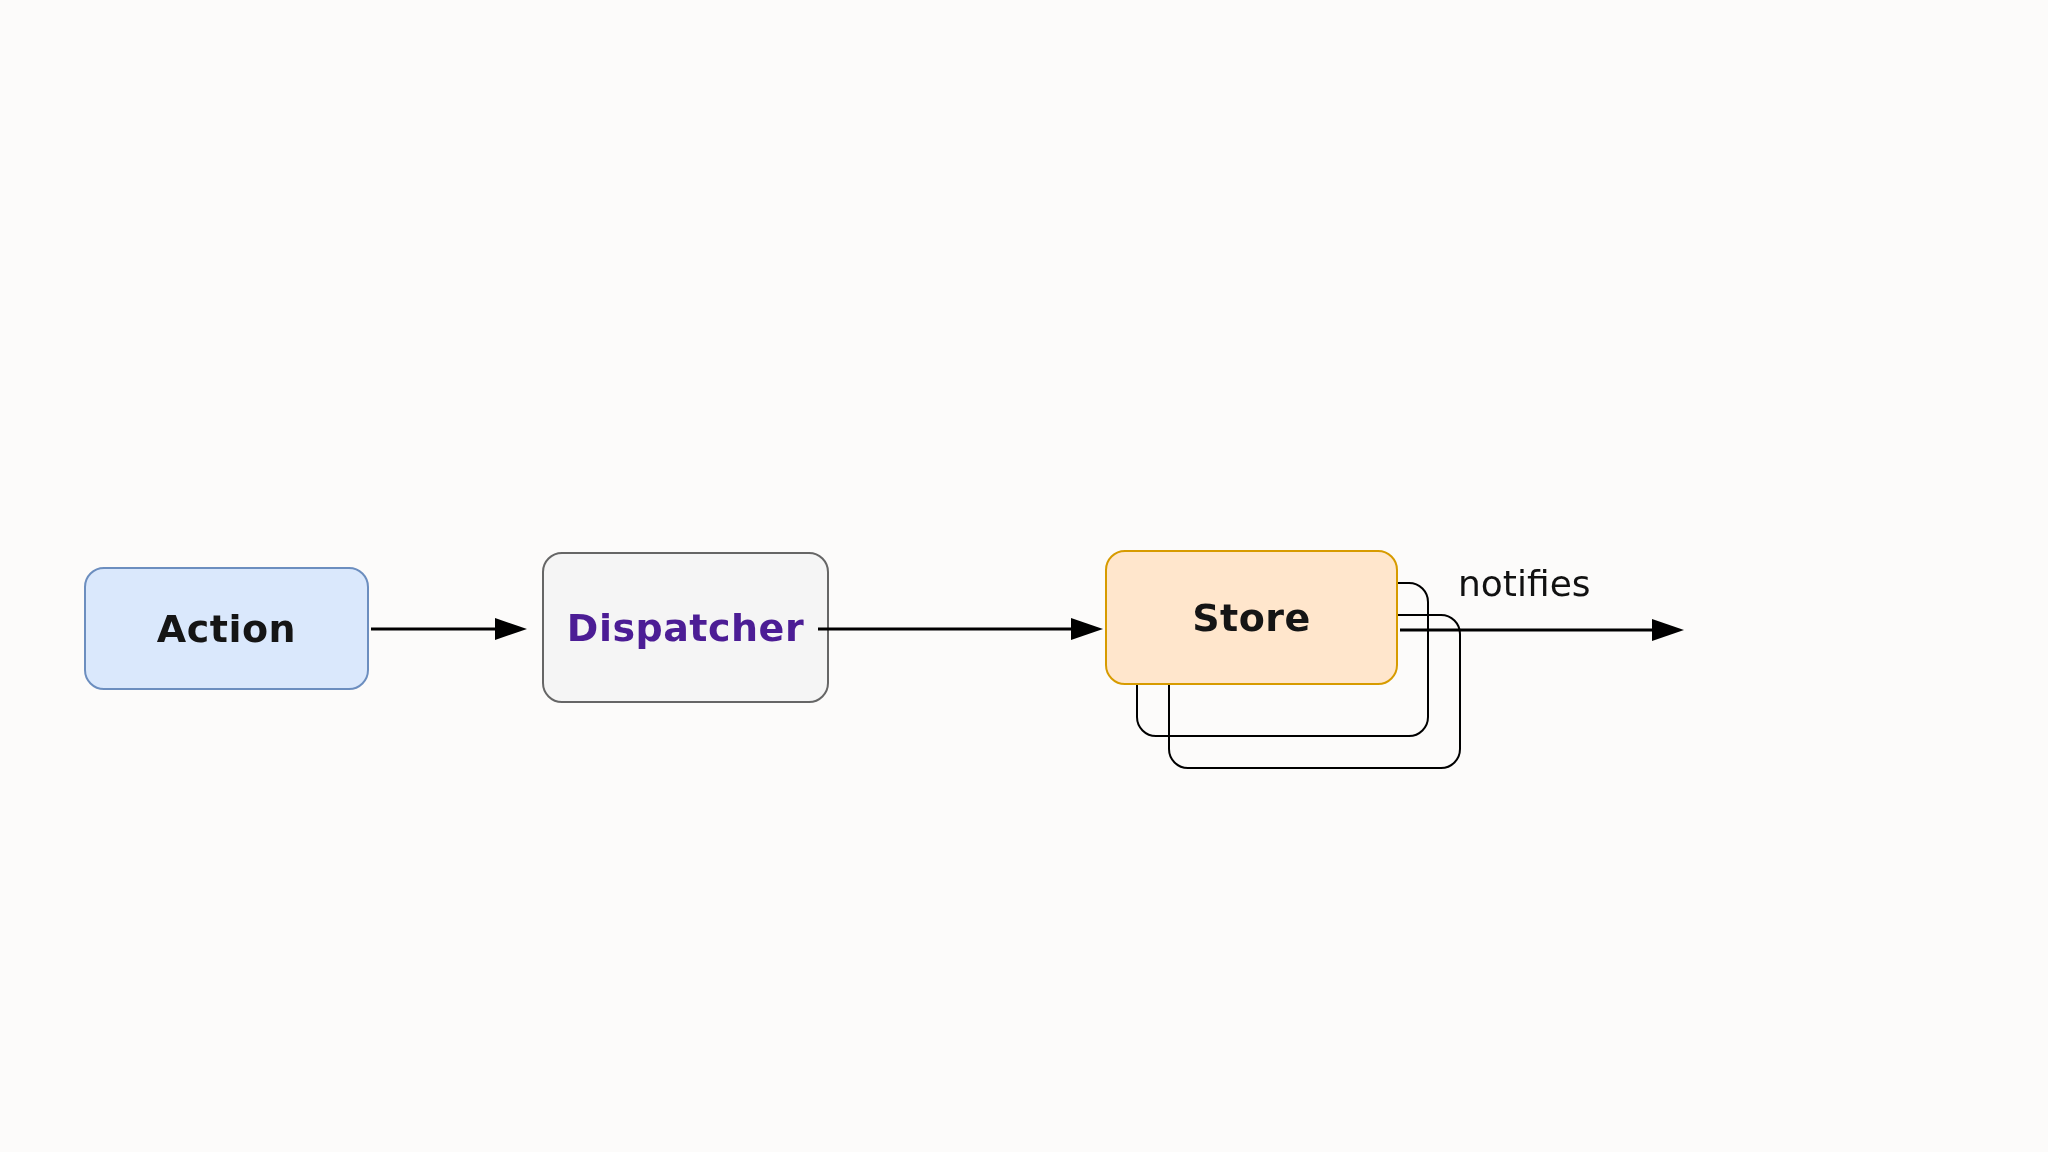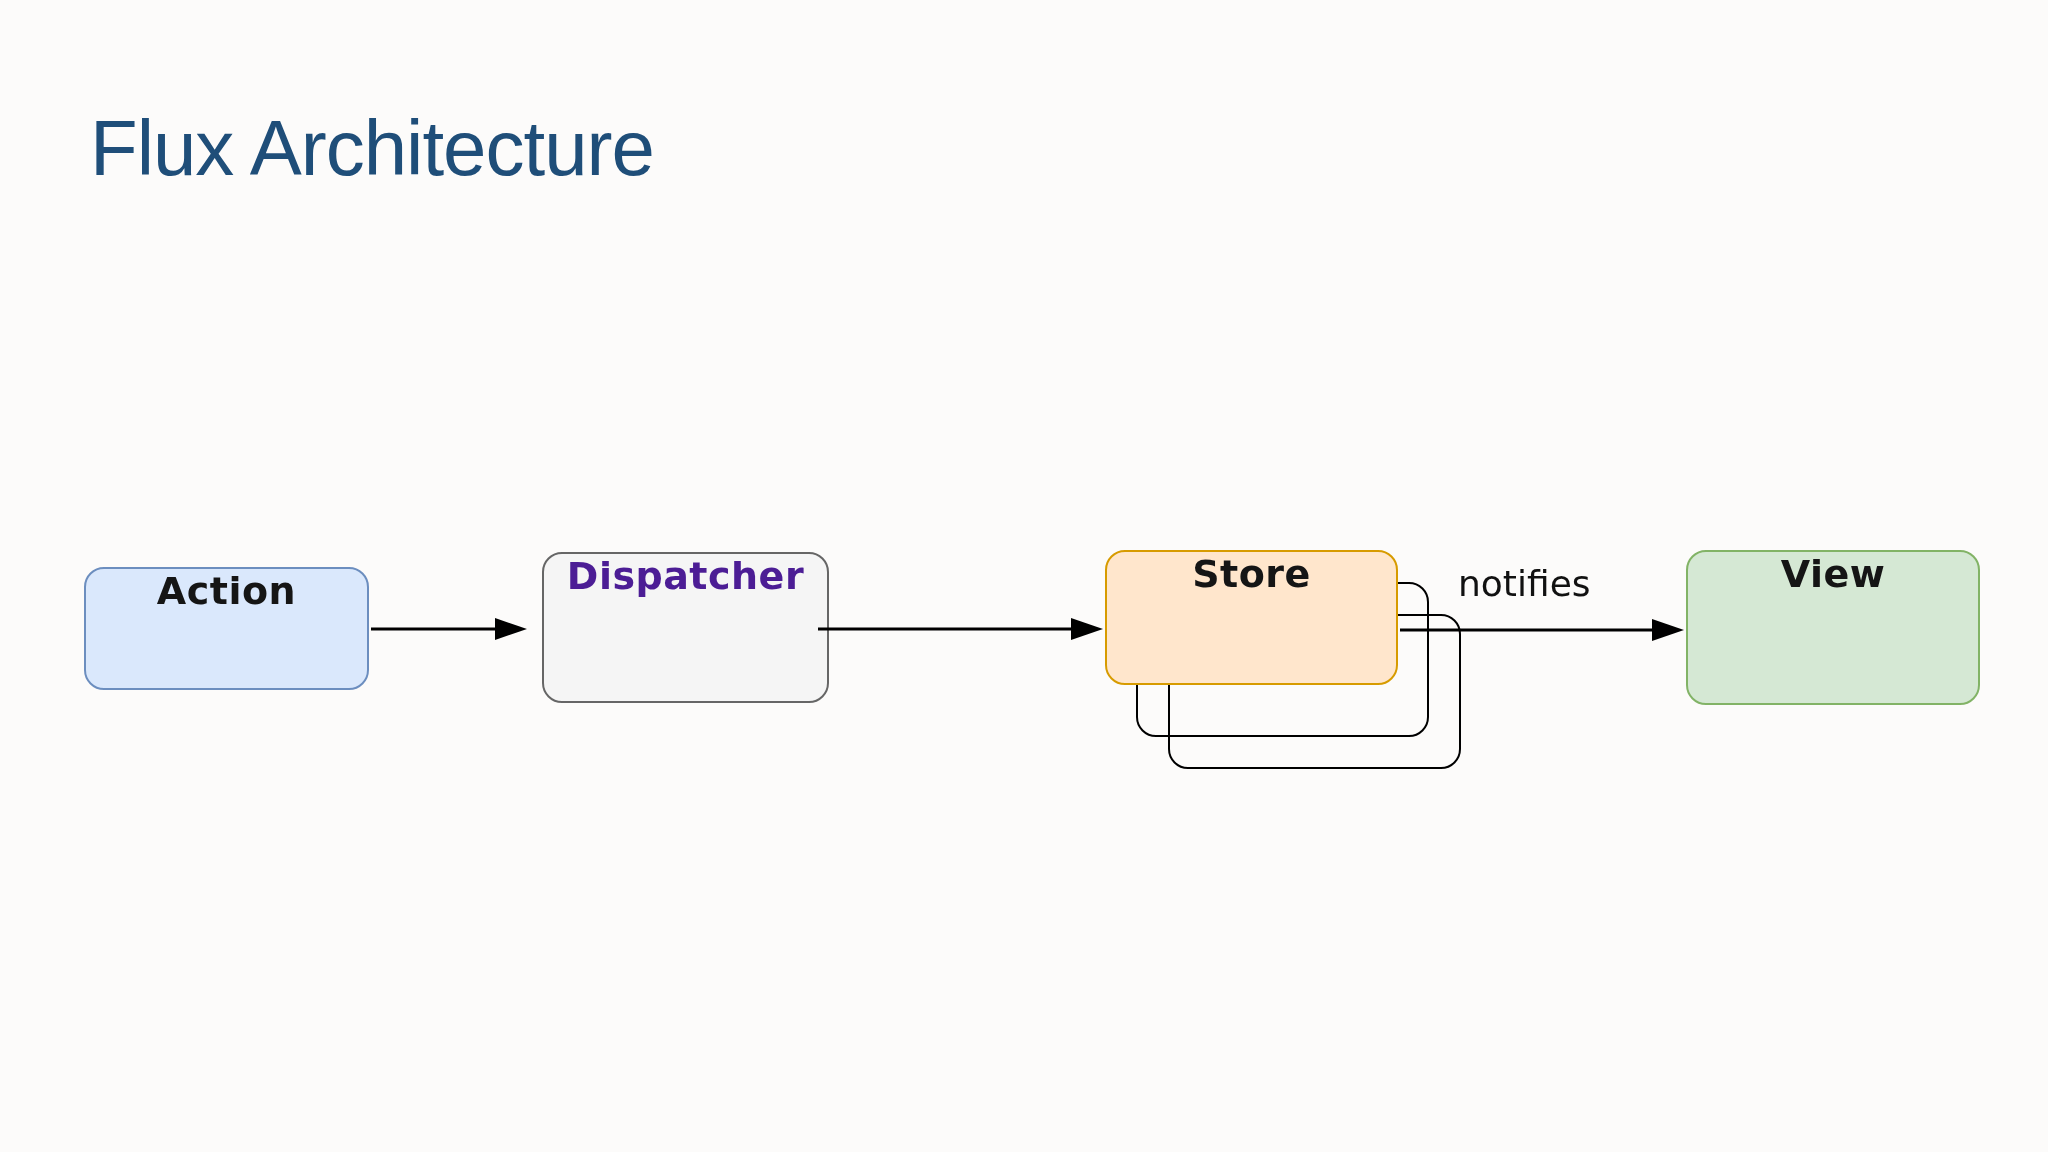--- a/index.html
+++ b/index.html
@@ -22,21 +22,21 @@
     line-height: 1.1;
     letter-spacing: -1px;
     color: #1f4e79;
     white-space: nowrap;
   }
   .node {
     position: absolute;
     box-sizing: border-box;
     border-radius: 20px;
     display: flex;
-    align-items: flex-start;
+    align-items: center;
     justify-content: center;
     font-weight: bold;
     font-size: 38px;
     color: #151515;
     letter-spacing: 0.5px;
   }
   .node-action {
     left: 84px; top: 567px; width: 285px; height: 123px;
     background: #dae8fc;
     border: 2.5px solid #6c8ebf;
@@ -86,40 +86,36 @@
     font-weight: 400;
     color: #111111;
     white-space: nowrap;
   }
 </style>
 </head>
 <body>
 
 <div class="canvas">
 
-  <h1 class="page-title">Flux Architecture</h1>
 
   <div class="stack-outline back"></div>
   <div class="stack-outline middle"></div>
 
   <div class="node node-action">
     <span>Action</span>
   </div>
 
   <div class="node node-dispatcher">
     <span>Dispatcher</span>
   </div>
 
   <div class="node node-store">
     <span>Store</span>
   </div>
 
-  <div class="node node-view">
-    <span>View</span>
-  </div>
 
   <svg class="arrows-layer" viewBox="0 0 2048 1152" xmlns="http://www.w3.org/2000/svg">
     <g>
       <line x1="371" y1="629" x2="499" y2="629"></line>
       <polygon points="527,629 495,618 495,640"></polygon>
     </g>
     <g>
       <line x1="818" y1="629" x2="1076" y2="629"></line>
       <polygon points="1103,629 1071,618 1071,640"></polygon>
     </g>

